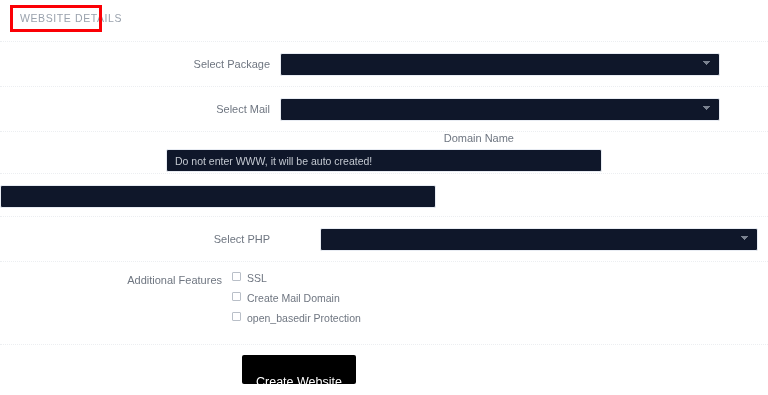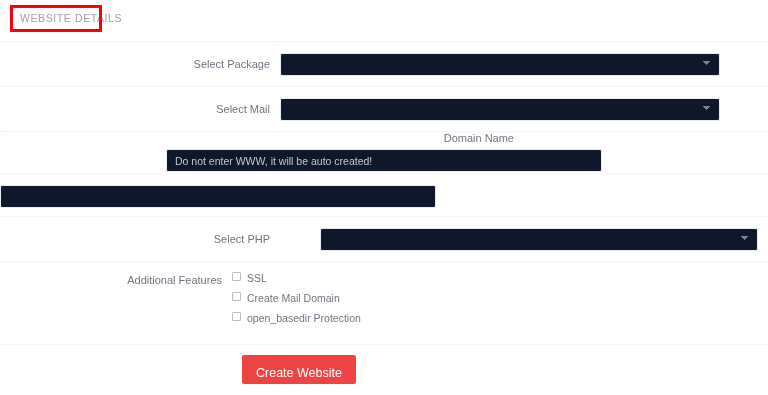--- a/index.html
+++ b/index.html
@@ -175,24 +175,24 @@
     left: 0;
     width: 768px;
     display: flex;
   }
   .submit-spacer {
     width: 242px;
     flex-shrink: 0;
   }
   .create-btn {
     height: 29px;
-    padding: 4px 14px;
+    padding: 13px 14px;
     border: none;
     border-radius: 2px;
-    background: #ef4444;
+    background: #000000;
     color: #ffffff;
     font-family: "Liberation Sans", sans-serif;
     font-size: 12.5px;
     cursor: pointer;
     line-height: 29px;
   }
 </style>
 </head>
 <body>
 

